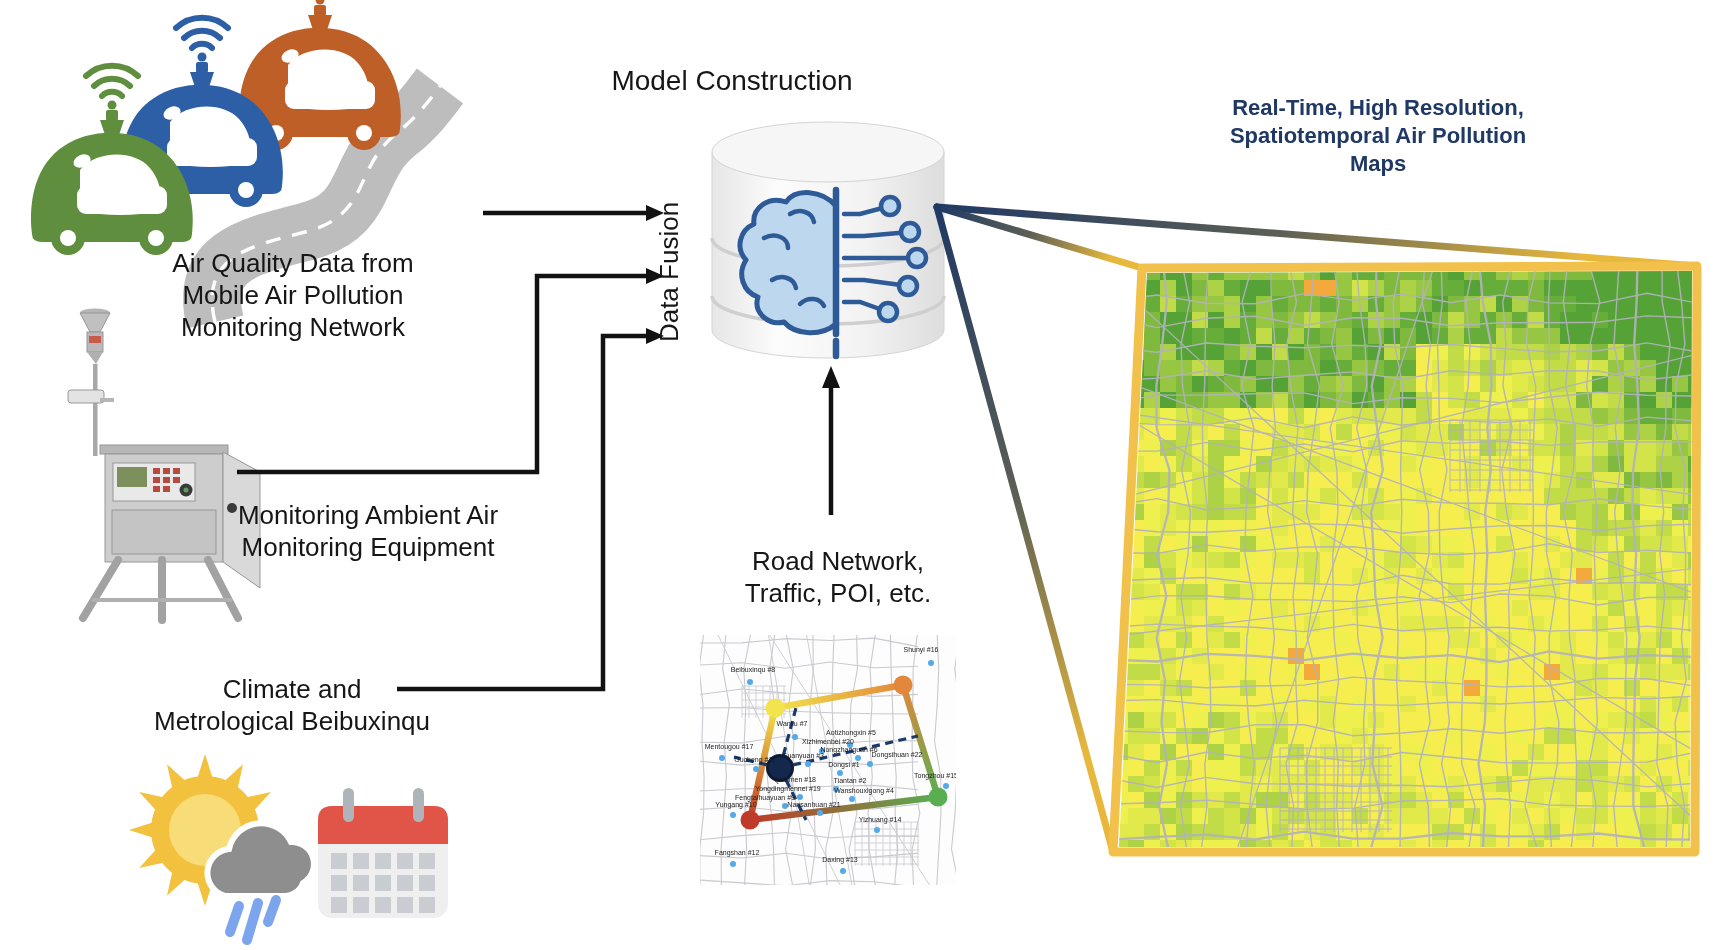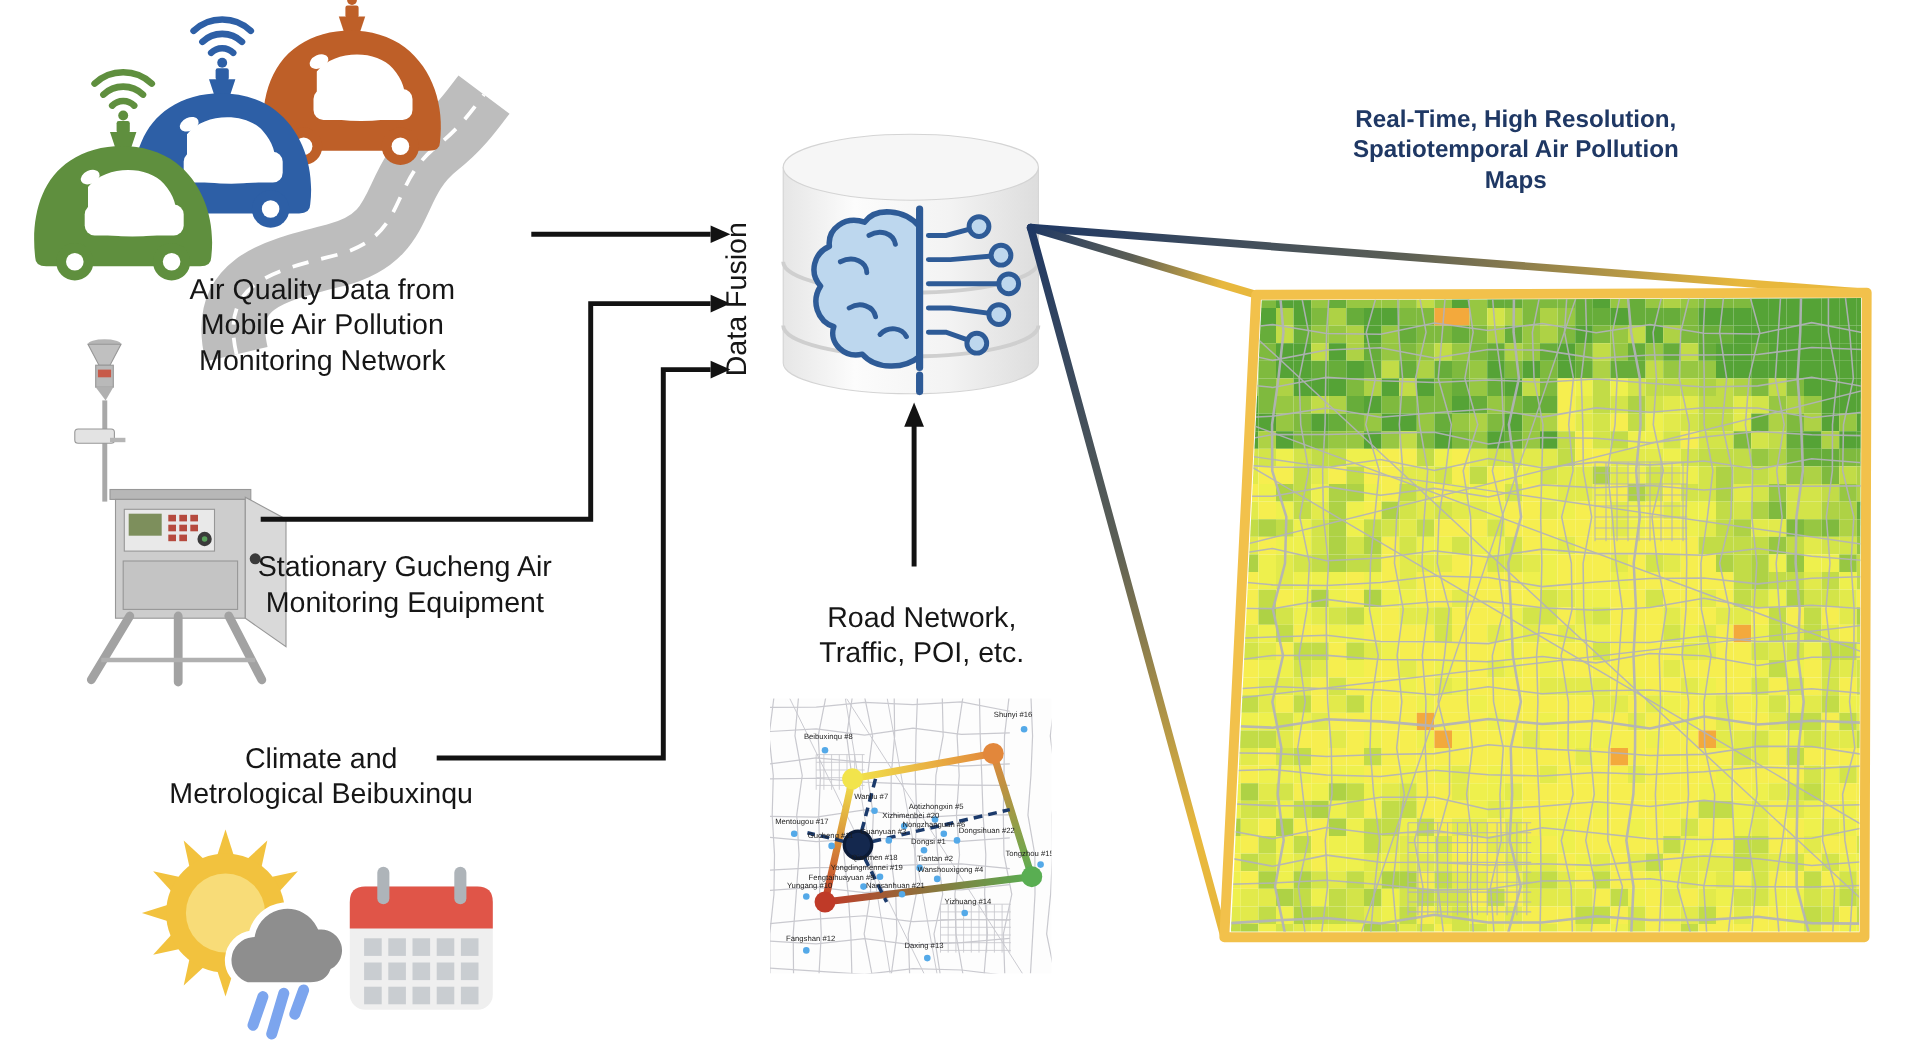--- a/index.html
+++ b/index.html
@@ -1864,23 +1864,24 @@
           <text x="737" y="855" text-anchor="middle" font-size="7" font-family="Liberation Sans, sans-serif" fill="#1c1c1c">Fangshan #12</text>
           <circle cx="843" cy="871" r="3" fill="#54A9E8"></circle>
           <text x="840" y="862" text-anchor="middle" font-size="7" font-family="Liberation Sans, sans-serif" fill="#1c1c1c">Daxing #13</text>
         </g>
       </g>
 </svg>
 
 <div class="t" id="t-mobile" style="left:293px;top:247px;text-align:center;">Air Quality Data from
 Mobile Air Pollution
 Monitoring Network</div>
-<div class="t" id="t-stationary" style="left:368px;top:499px;">Stationary Gucheng Air
+<div class="t" id="t-stationary" style="left:368px;top:499px;">Monitoring Ambient Air
 Monitoring Equipment</div>
 <div class="t" id="t-climate" style="left:292px;top:673px;">Climate and
 Metrological Beibuxinqu</div>
+<div class="t" id="t-model" style="left:732px;top:64px;">Model Construction</div>
 <div class="t" id="t-datafusion" style="left:669px;top:272px;">Data Fusion</div>
 <div class="t" id="t-roadnet" style="left:838px;top:545px;">Road Network,
 Traffic, POI, etc.</div>
 <div class="t" id="t-title" style="left:1378px;top:94px;">Real-Time, High Resolution,
 Spatiotemporal Air Pollution Maps</div>
 
 </div>
 
 </body></html>

